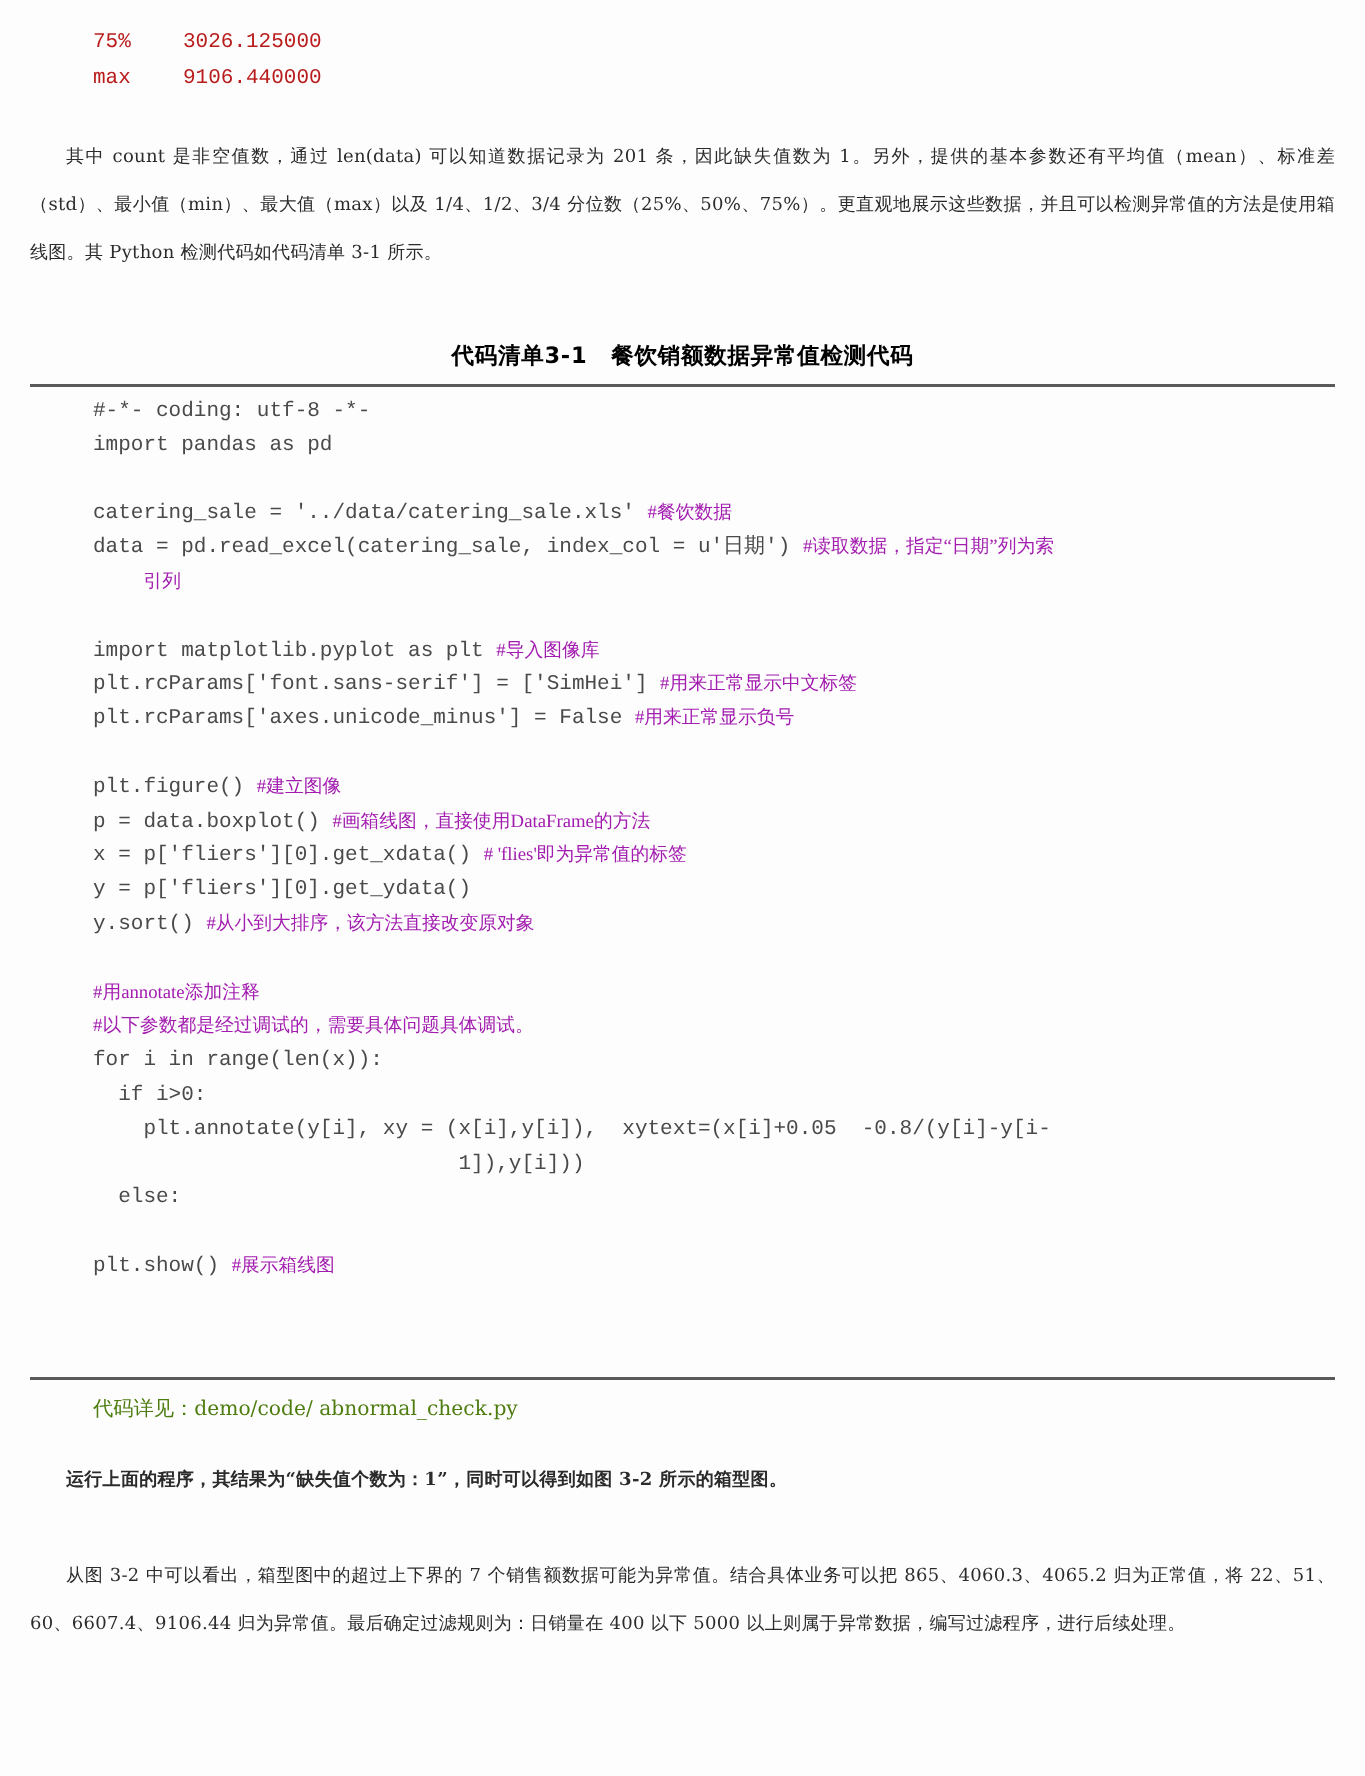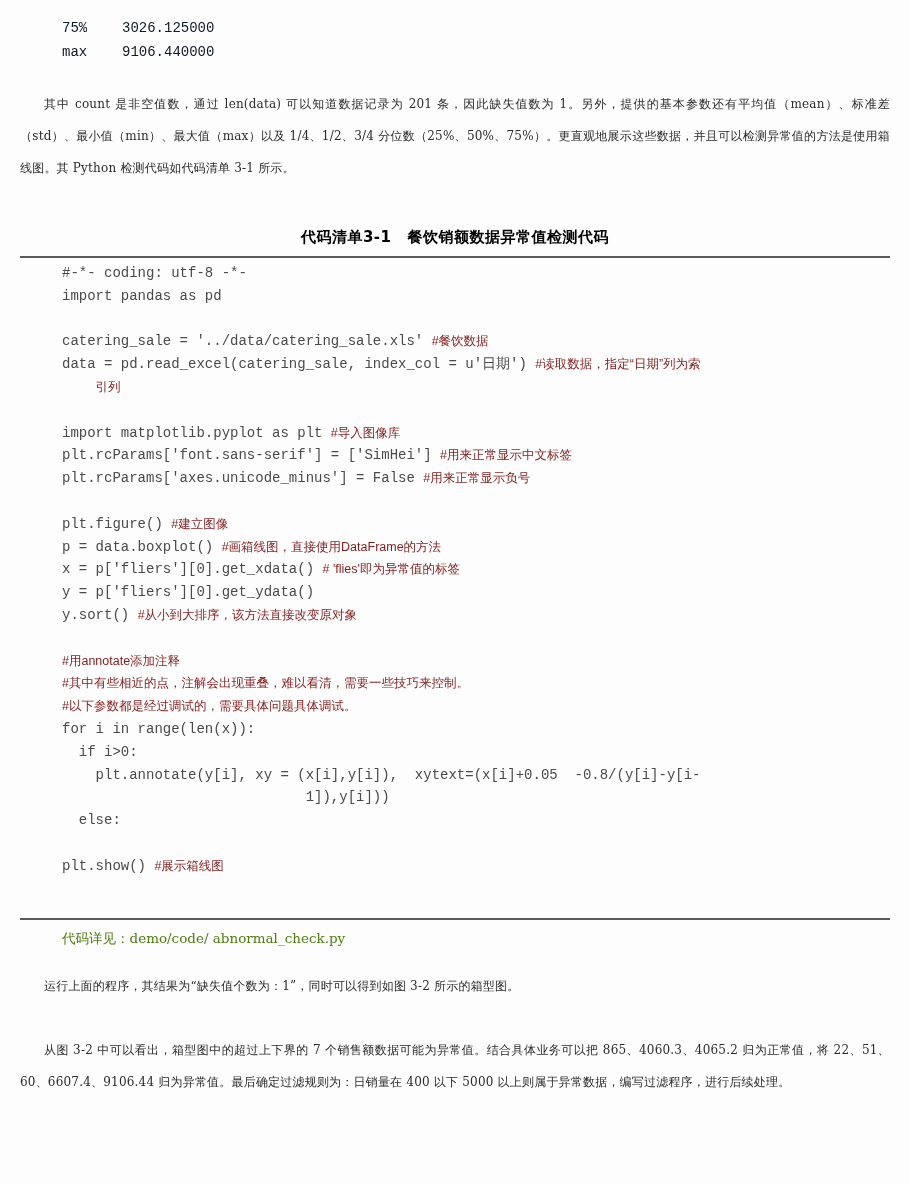--- a/index.html
+++ b/index.html
@@ -21,21 +21,21 @@
       width: 910px;
       height: 1184px;
       background: #fdfdfd;
     }
     .stats {
       position: absolute;
       left: 62px;
       top: 16px;
       font-family: "Liberation Mono", "DejaVu Sans Mono", monospace;
       font-size: 14px;
-      color: #0f172a;
+      color: #b91c1c;
       line-height: 24px;
     }
     .stats .row { display: flex; white-space: pre; }
     .stats .k { width: 60px; }
     .para {
       position: absolute;
       left: 20px;
       width: 870px;
       font-size: 12px;
       line-height: 32px;
@@ -75,23 +75,23 @@
       font-family: "Liberation Mono", "DejaVu Sans Mono", monospace;
       font-size: 14px;
       color: #4a4a4a;
       line-height: 22.8px;
     }
     .code .line {
       white-space: pre;
       height: 22.8px;
     }
     .code .cmt {
-      font-family: Liberation Sans, sans-serif;
+      font-family: Liberation Serif, serif;
       font-size: 12.5px;
-      color: #7f1d1d;
+      color: #a21caf;
     }
     .footnote {
       position: absolute;
       left: 62px;
       top: 930px;
       font-size: 13.5px;
       color: #4d7c0f;
     }
   </style>
 </head>
@@ -132,38 +132,37 @@
       <div class="line"><span>plt.rcParams['font.sans-serif'] = ['SimHei'] </span><span class="cmt">#用来正常显示中文标签</span></div>
       <div class="line"><span>plt.rcParams['axes.unicode_minus'] = False </span><span class="cmt">#用来正常显示负号</span></div>
       <div class="line"><span></span><span class="cmt"></span></div>
       <div class="line"><span>plt.figure() </span><span class="cmt">#建立图像</span></div>
       <div class="line"><span>p = data.boxplot() </span><span class="cmt">#画箱线图，直接使用DataFrame的方法</span></div>
       <div class="line"><span>x = p['fliers'][0].get_xdata() </span><span class="cmt"># 'flies'即为异常值的标签</span></div>
       <div class="line"><span>y = p['fliers'][0].get_ydata()</span><span class="cmt"></span></div>
       <div class="line"><span>y.sort() </span><span class="cmt">#从小到大排序，该方法直接改变原对象</span></div>
       <div class="line"><span></span><span class="cmt"></span></div>
       <div class="line"><span></span><span class="cmt">#用annotate添加注释</span></div>
-      <div class="line"><span></span><span class="cmt">#其中有些相近的点，注解会出现重叠，难以看清，需要一些技巧来控制。</span></div>
       <div class="line"><span></span><span class="cmt">#以下参数都是经过调试的，需要具体问题具体调试。</span></div>
       <div class="line"><span>for i in range(len(x)):</span><span class="cmt"></span></div>
       <div class="line"><span>  if i&gt;0:</span><span class="cmt"></span></div>
       <div class="line"><span>    plt.annotate(y[i], xy = (x[i],y[i]),  xytext=(x[i]+0.05  -0.8/(y[i]-y[i-</span><span class="cmt"></span></div>
       <div class="line"><span>                             1]),y[i]))</span><span class="cmt"></span></div>
       <div class="line"><span>  else:</span><span class="cmt"></span></div>
       <div class="line"><span></span><span class="cmt"></span></div>
       <div class="line"><span>plt.show() </span><span class="cmt">#展示箱线图</span></div>
     </div>
 
   <div class="rule" style="top:918px;"></div>
 
   <div class="footnote">
     <span>代码详见：</span><span>demo/code/ abnormal_check.py</span>
   </div>
 
-  <div class="para" style="top:970px;">
+  <div class="para" style="top:970px;font-weight:bold;">
     <p>运行上面的程序，其结果为“缺失值个数为：1”，同时可以得到如图 3-2 所示的箱型图。</p>
   </div>
 
   <div class="para" style="top:1034px;">
     <p>从图 3-2 中可以看出，箱型图中的超过上下界的 7 个销售额数据可能为异常值。结合具体业务可以把 865、4060.3、4065.2 归为正常值，将 22、51、60、6607.4、9106.44 归为异常值。最后确定过滤规则为：日销量在 400 以下 5000 以上则属于异常数据，编写过滤程序，进行后续处理。</p>
   </div>
 
 </div>
 
 </body></html>

